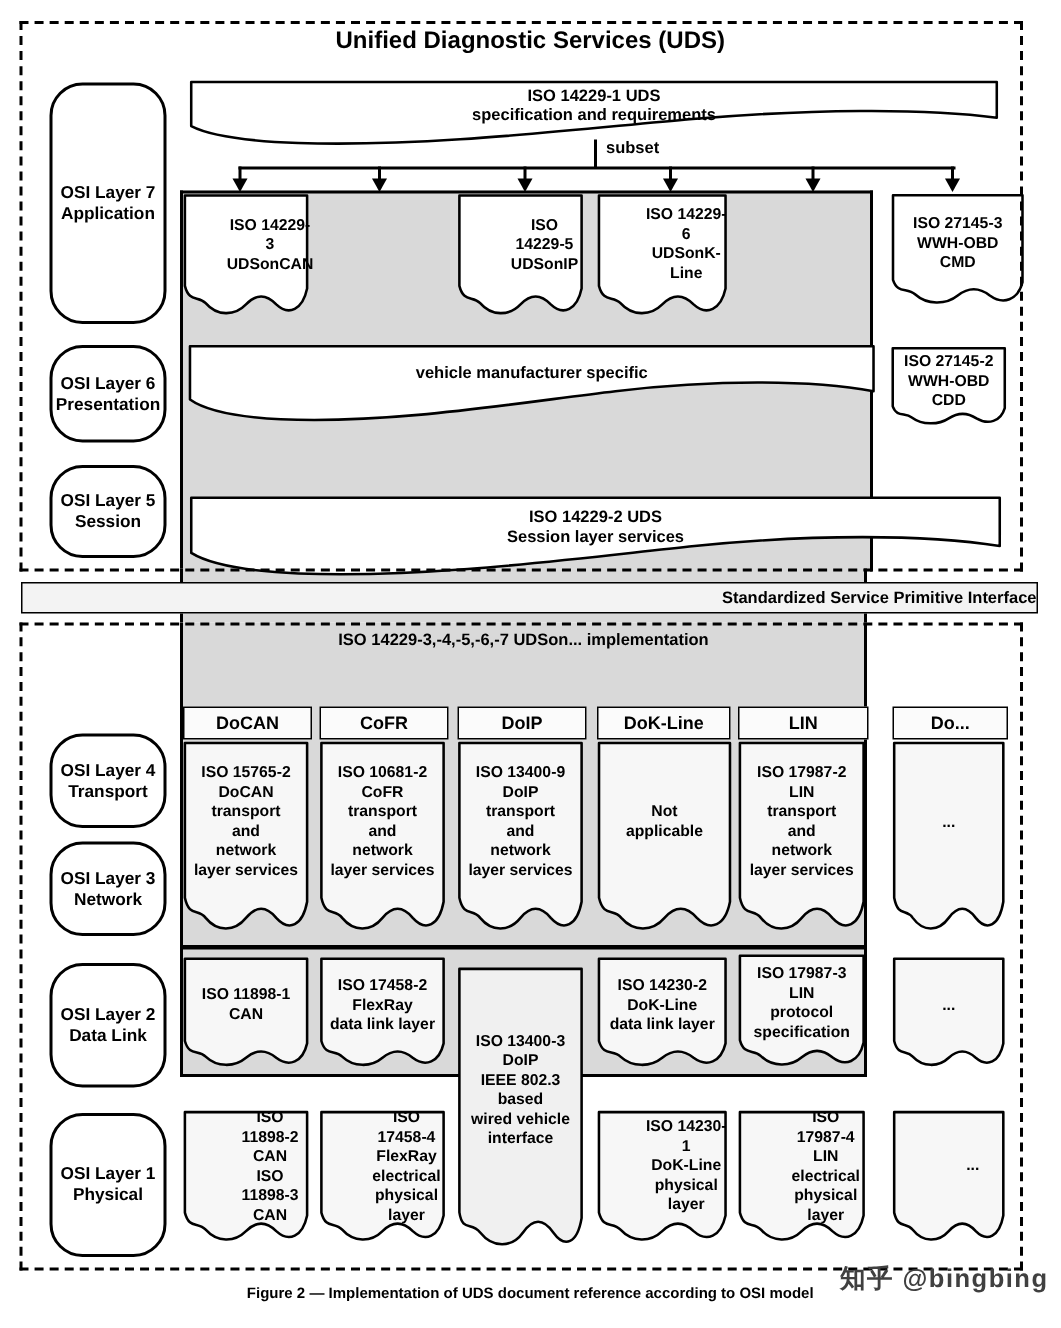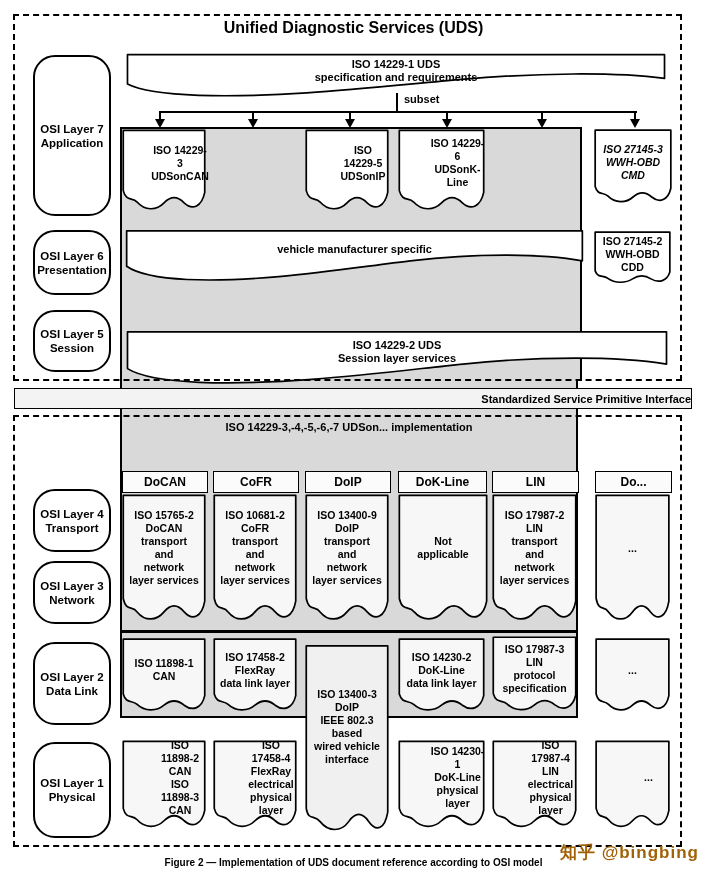--- a/index.html
+++ b/index.html
@@ -3,21 +3,21 @@
 <meta charset="utf-8">
 <style>
   html,body{margin:0;padding:0;background:#fff;}
   .page{position:relative;width:707px;height:885px;background:#ffffff;
         font-family:"Liberation Sans","DejaVu Sans",sans-serif;font-weight:bold;color:#000;overflow:hidden;}
   .abs{position:absolute;}
   .dash-frame{position:absolute;border:2px dashed #000;z-index:60;pointer-events:none;}
   .gray{background:#d9d9d9;}
   .title{position:absolute;left:0;top:19px;width:707px;text-align:center;font-size:16px;z-index:5;}
   .caption{position:absolute;left:0;top:857px;width:707px;text-align:center;font-size:10px;z-index:5;}
-  .watermark{position:absolute;right:8px;top:841px;font-size:17px;color:#a16207;z-index:70;letter-spacing:1px;}
+  .watermark{position:absolute;right:8px;top:841px;font-size:17px;color:#404040;z-index:70;letter-spacing:1px;}
   .osi-label{position:absolute;left:33px;width:74px;border:2px solid #000;border-radius:22px;background:#fff;
              display:flex;align-items:center;justify-content:center;text-align:center;
              font-size:11.5px;line-height:14px;white-space:pre-line;z-index:10;}
   .paper{position:absolute;z-index:20;}
   .paper svg{position:absolute;left:0;top:0;width:100%;height:100%;overflow:visible;}
   .paper path{fill:#ffffff;stroke:#000;stroke-width:1.7;vector-effect:non-scaling-stroke;stroke-linejoin:round;}
   .paper.lite path{fill:#f7f7f7;}
   .paper.doip path{fill:#f0f0f0;}
   .paper-text{position:absolute;left:0;top:0;right:0;bottom:0;display:flex;align-items:center;justify-content:center;
               text-align:center;white-space:pre-line;font-size:10.5px;line-height:13px;z-index:2;}
@@ -97,21 +97,21 @@
     <div class="paper-text pb20">ISO 14229-5
 UDSonIP</div>
   </div>
   <div class="paper" style="left:398px;top:129px;width:87px;height:88px;">
     <svg viewBox="0 0 100 100" preserveAspectRatio="none">
         <path d="M1.5,1.5 L98.5,1.5 L98.5,72 C95,88 84,93 74,84 C66,76 58,76 50,84 C41,93 27,93 18,83 C12,77 5,83 1.5,70 Z"></path>
       </svg>
     <div class="paper-text pb20">ISO 14229-6
 UDSonK-Line</div>
   </div>
-  <div class="paper" style="left:594px;top:129px;width:78px;height:80px;font-style:italic;">
+  <div class="paper" style="left:594px;top:129px;width:89px;height:80px;">
     <svg viewBox="0 0 100 100" preserveAspectRatio="none">
         <path d="M1.5,1.5 L98.5,1.5 L98.5,74 C95,89 84,93 74,85 C66,78 58,78 50,85 C41,93 27,93 18,84 C12,78 5,84 1.5,72 Z"></path>
       </svg>
     <div class="paper-text pb14">ISO 27145-3
 WWH-OBD
 CMD</div>
   </div>
 
   <div class="paper" style="left:122px;top:230px;width:465px;height:55px;">
     <svg viewBox="0 0 100 100" preserveAspectRatio="none">

